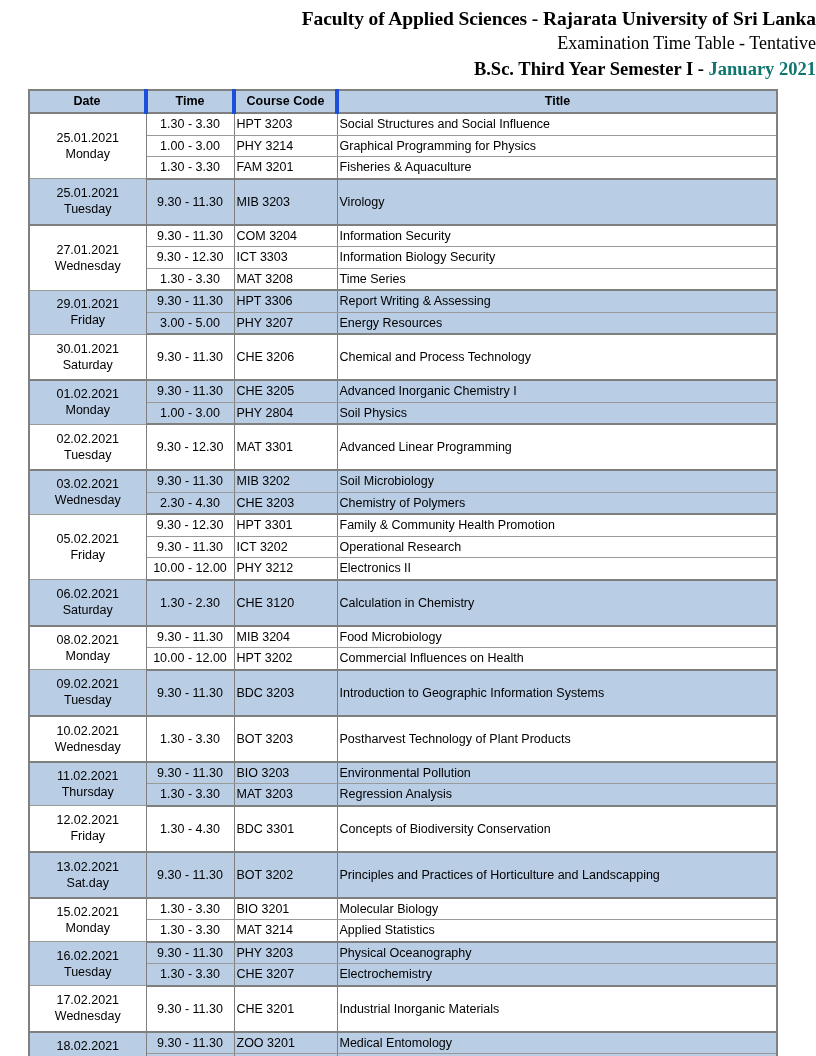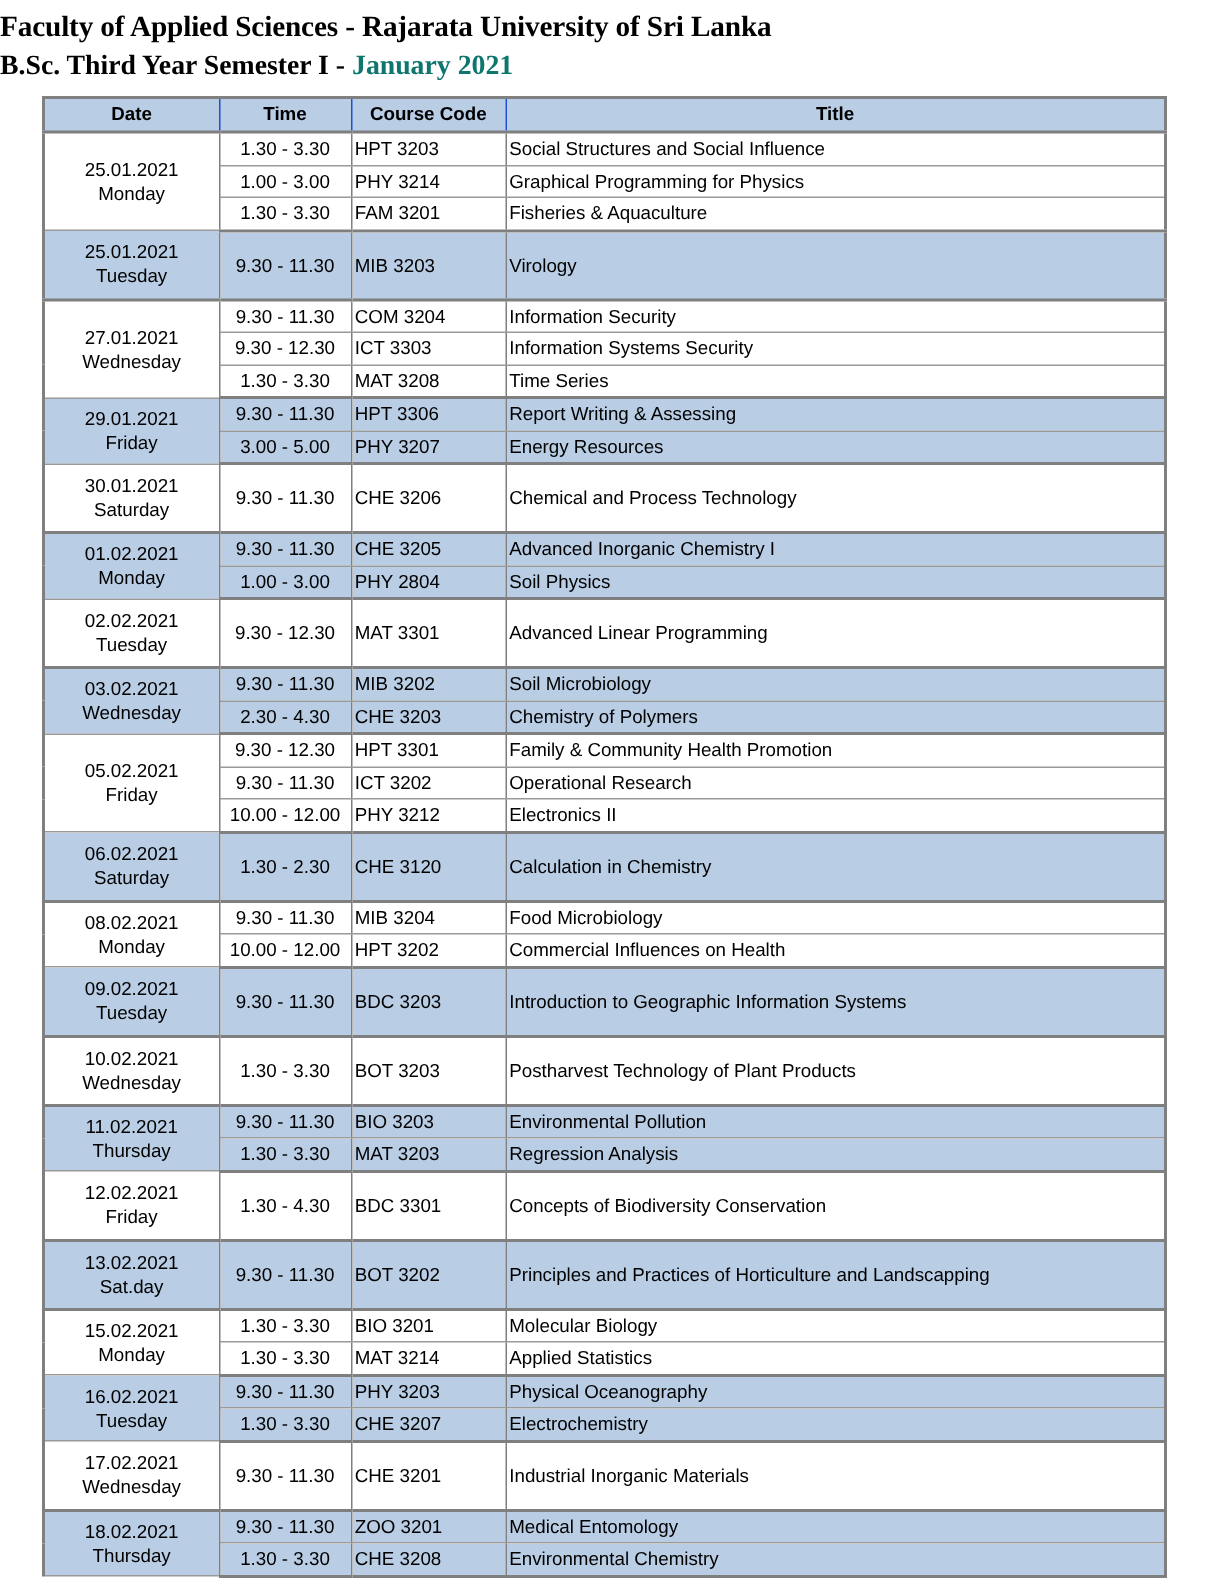--- a/index.html
+++ b/index.html
@@ -10,21 +10,21 @@
   body {
     width: 816px;
     height: 1056px;
     overflow: hidden;
     font-family: "Liberation Sans", sans-serif;
     color: #000000;
   }
 
   
   .doc-head {
-    text-align: left;
+    text-align: right;
     padding-top: 7px;
   }
   .title-main {
     font-family: "Liberation Serif", serif;
     font-weight: bold;
     font-size: 19.5px;
     line-height: 24px;
     letter-spacing: -0.1px;
     color: #000;
   }
@@ -65,21 +65,21 @@
   table.tt col.c-title { width: 440px; }
 
   table.tt th {
     background: #b9cde5;
     font-family: "Liberation Sans", sans-serif;
     font-weight: bold;
     font-size: 12.5px;
     height: 18px;
     padding: 1px 2px 2px 2px;
     text-align: center;
-    border-right: 1px solid #1d4ed8;
+    border-right: 4px solid #1d4ed8;
     border-bottom: 2px solid #7f7f7f;
     color: #000;
   }
   table.tt th:last-child { border-right: none; }
 
   table.tt td {
     font-family: "Liberation Sans", sans-serif;
     font-size: 12.5px;
     color: #000;
     border-right: 1px solid #7f7f7f;
@@ -114,20 +114,21 @@
   
   tr.h-multi > td { height: 20.5px; }
   tr.h-single > td { height: 44px; }
   tr.h-double > td { height: 20.5px; }
 </style>
 </head>
 <body>
 
 <div class="doc-head">
   <div class="title-main">Faculty of Applied Sciences - Rajarata University of Sri Lanka</div>
+  <div class="title-sub">Examination Time Table - Tentative</div>
   <div class="title-third"><span>B.Sc. Third Year Semester I - </span><span class="red">January 2021</span></div>
 </div>
 
 <div class="tt-wrap">
   <table class="tt">
     <colgroup>
       <col class="c-date">
         <col class="c-time">
         <col class="c-code">
         <col class="c-title">
@@ -174,21 +175,21 @@
             <span class="d1">27.01.2021</span>
             <span class="d2">Wednesday</span>
           </td>
           <td class="time">9.30 - 11.30</td>
           <td class="code">COM 3204</td>
           <td class="ttl">Information Security</td>
         </tr>
         <tr class="white h-multi">
           <td class="time">9.30 - 12.30</td>
           <td class="code">ICT 3303</td>
-          <td class="ttl">Information Systems Security</td>
+          <td class="ttl">Information Biology Security</td>
         </tr>
         <tr class="white h-multi group-end">
           <td class="time">1.30 - 3.30</td>
           <td class="code">MAT 3208</td>
           <td class="ttl">Time Series</td>
         </tr>
         <tr class="blue h-double">
           <td class="date" rowspan="2">
             <span class="d1">29.01.2021</span>
             <span class="d2">Friday</span>

